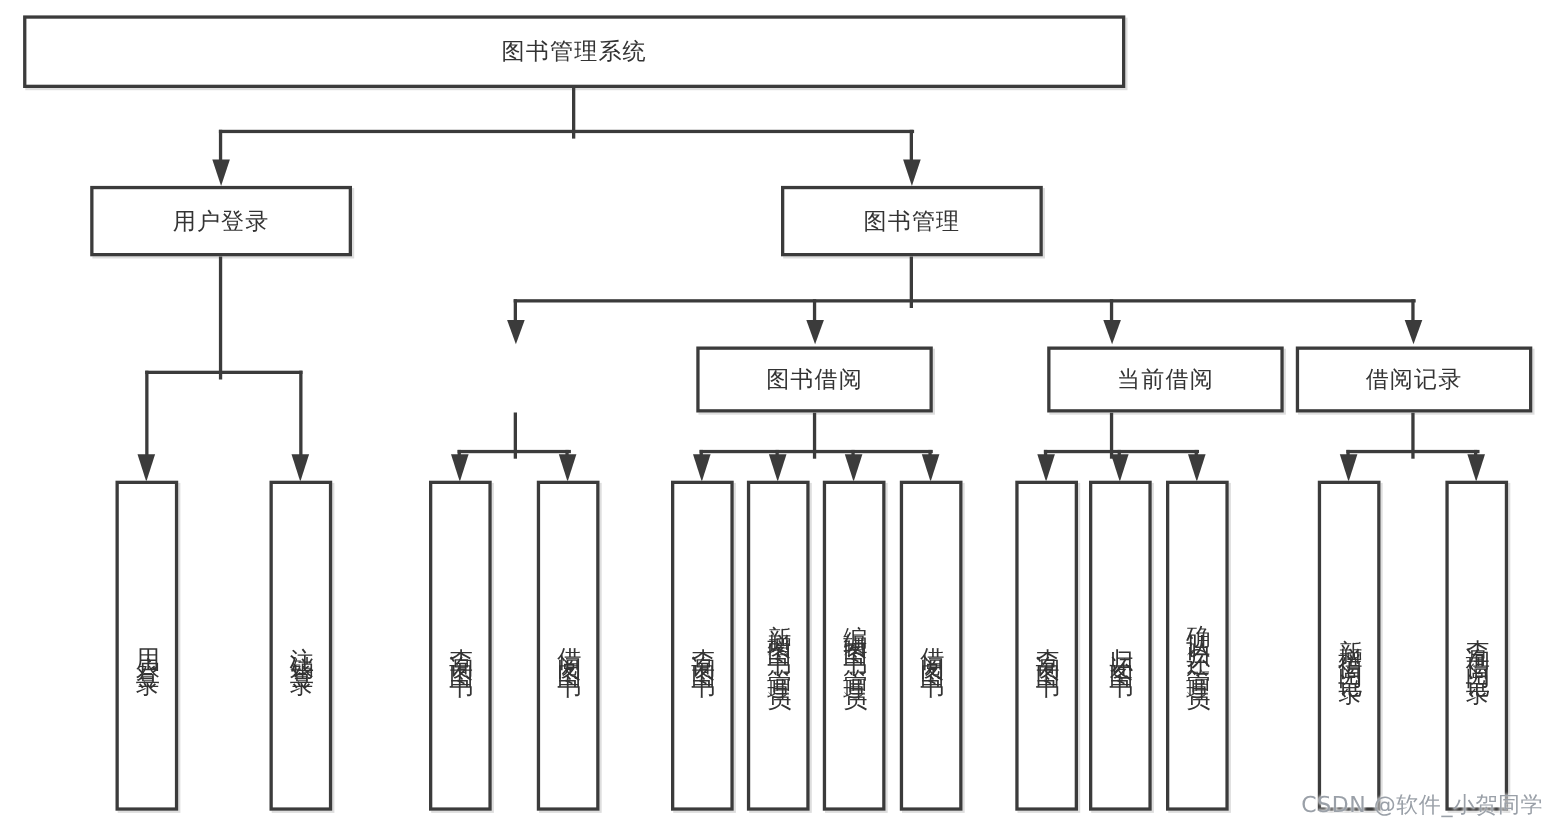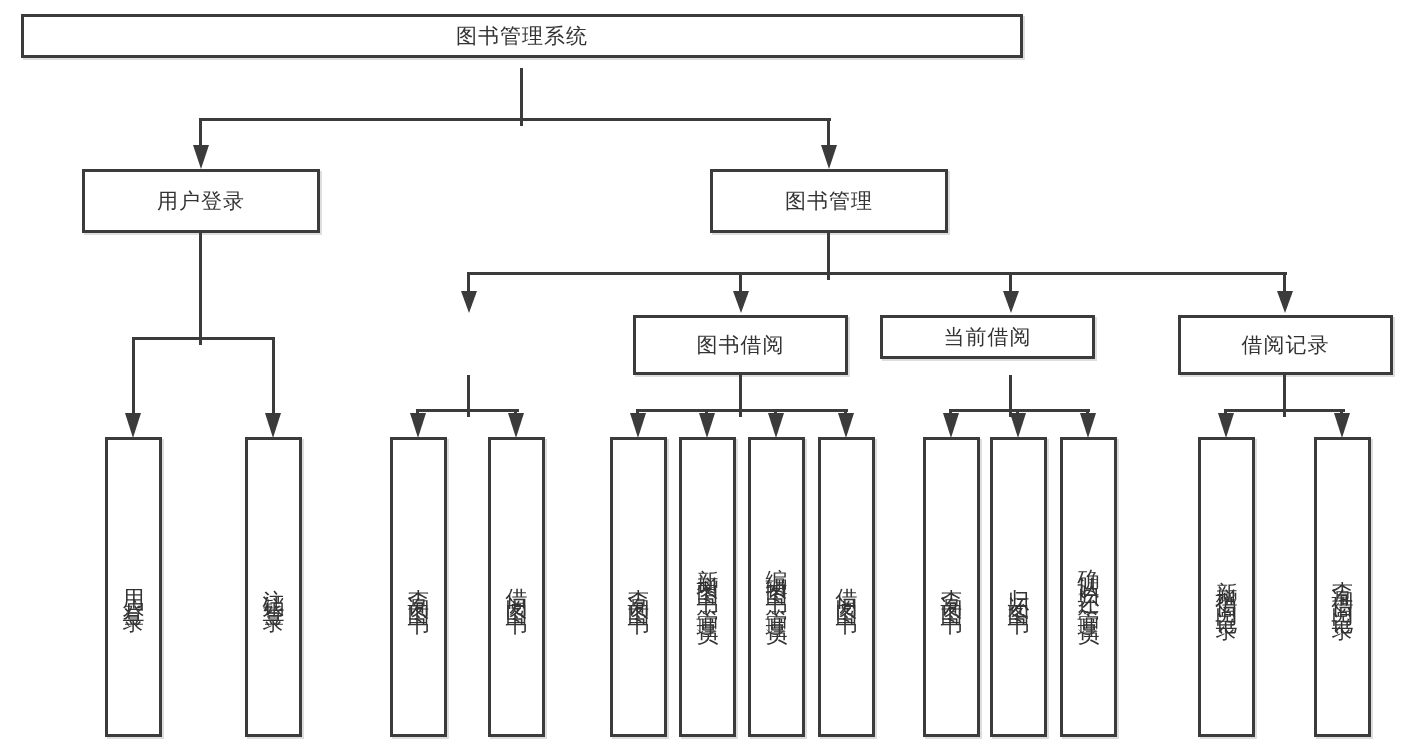--- a/index.html
+++ b/index.html
@@ -92,35 +92,35 @@
   <div class="arrow" style="left:943px;top:413px;border-top-width:25px;"></div>
   <div class="vline" style="left:1016px;top:409px;height:18px;"></div>
   <div class="arrow" style="left:1010px;top:413px;border-top-width:25px;"></div>
   <div class="vline" style="left:1086px;top:409px;height:18px;"></div>
   <div class="arrow" style="left:1080px;top:413px;border-top-width:25px;"></div>
   <div class="vline" style="left:1224px;top:409px;height:18px;"></div>
   <div class="arrow" style="left:1218px;top:413px;border-top-width:25px;"></div>
   <div class="vline" style="left:1340px;top:409px;height:18px;"></div>
   <div class="arrow" style="left:1334px;top:413px;border-top-width:25px;"></div>
 
-  <div class="box" style="left:21px;top:14px;width:1002px;height:44px;">
+  <div class="box" style="left:21px;top:14px;width:1002px;height:66px;">
     <span class="lbl">图书管理系统</span>
   </div>
 
   <div class="box" style="left:82px;top:169px;width:238px;height:64px;">
     <span class="lbl">用户登录</span>
   </div>
   <div class="box" style="left:710px;top:169px;width:238px;height:64px;align-items:center;">
     <span class="lbl">图书管理</span>
   </div>
 
   <div class="box" style="left:633px;top:315px;width:215px;height:60px;">
     <span class="lbl">图书借阅</span>
   </div>
-  <div class="box" style="left:880px;top:315px;width:215px;height:44px;">
+  <div class="box" style="left:952px;top:315px;width:215px;height:60px;">
     <span class="lbl">当前借阅</span>
   </div>
   <div class="box" style="left:1178px;top:315px;width:215px;height:60px;">
     <span class="lbl">借阅记录</span>
   </div>
 
   <div class="box leaf" style="left:105px;top:437px;width:57px;height:300px;">
     <span class="lbl">用户登录</span>
   </div>
   <div class="box leaf" style="left:245px;top:437px;width:57px;height:300px;">
@@ -153,14 +153,15 @@
   <div class="box leaf" style="left:1060px;top:437px;width:57px;height:300px;">
     <span class="lbl">确认归还（管理员）</span>
   </div>
   <div class="box leaf" style="left:1198px;top:437px;width:57px;height:300px;">
     <span class="lbl">新增借阅记录</span>
   </div>
   <div class="box leaf" style="left:1314px;top:437px;width:57px;height:300px;">
     <span class="lbl">查询借阅记录</span>
   </div>
 
+  <div class="watermark">CSDN @软件_小贺同学</div>
 
 </div>
 
 </body></html>

